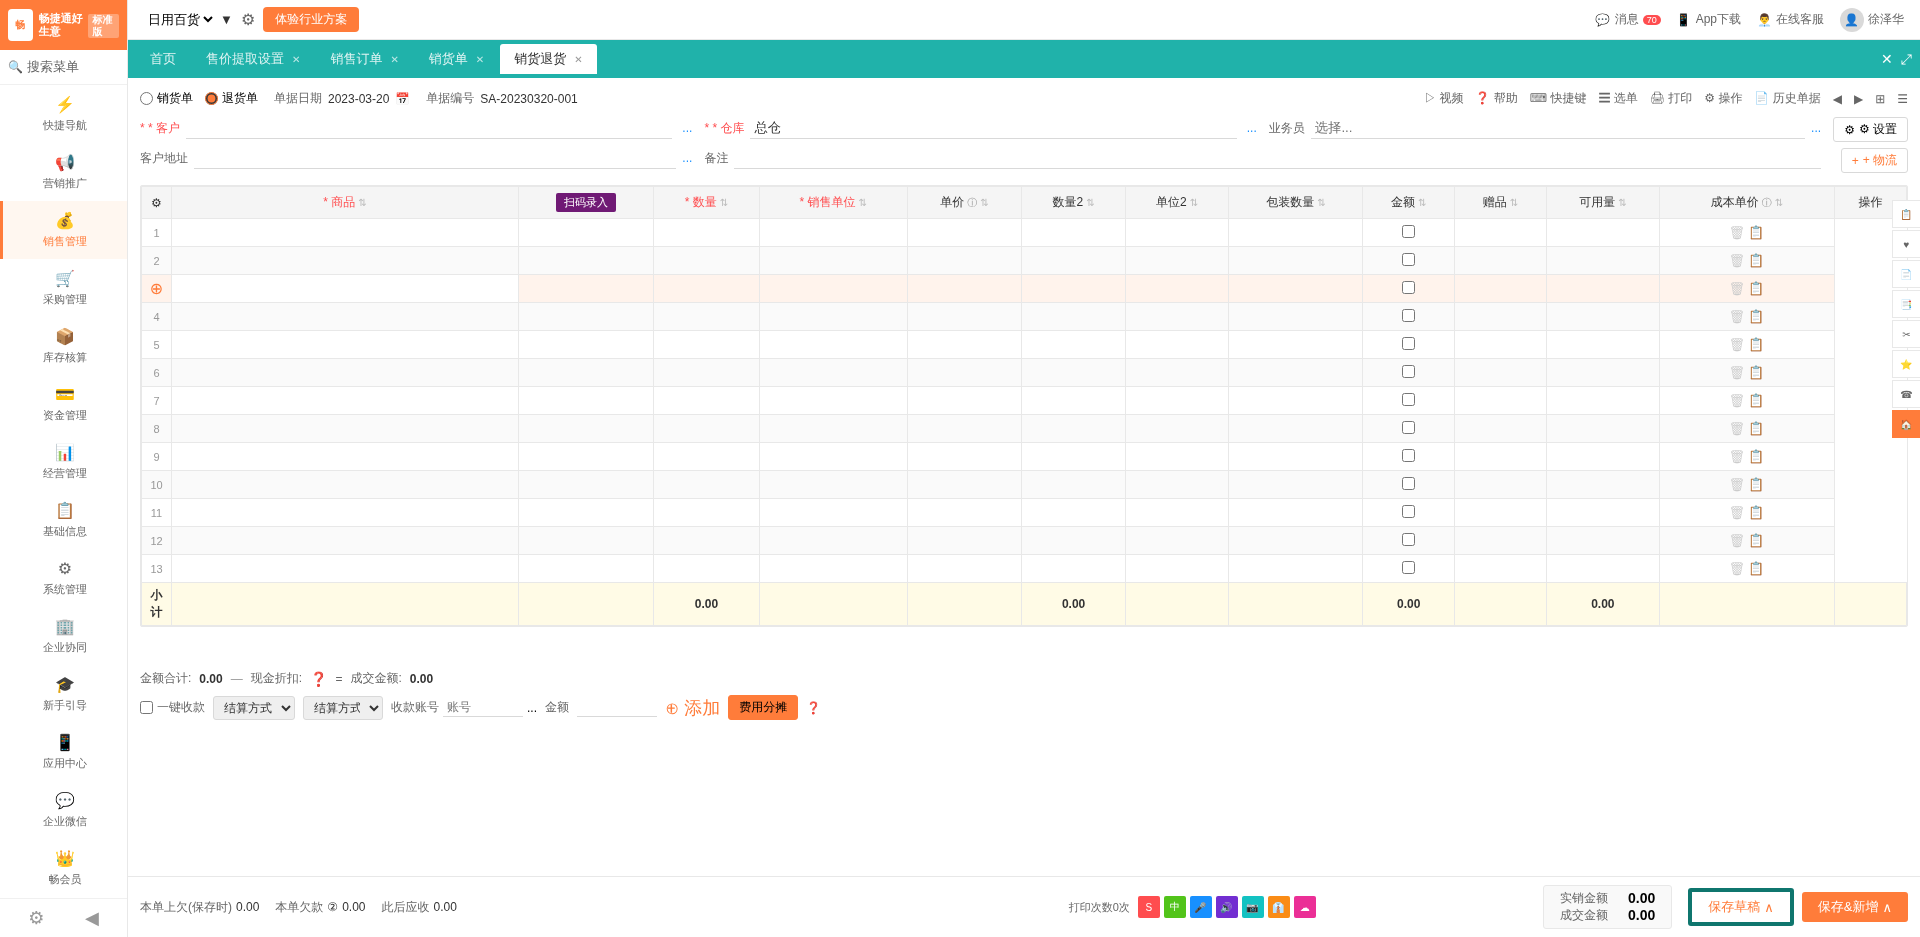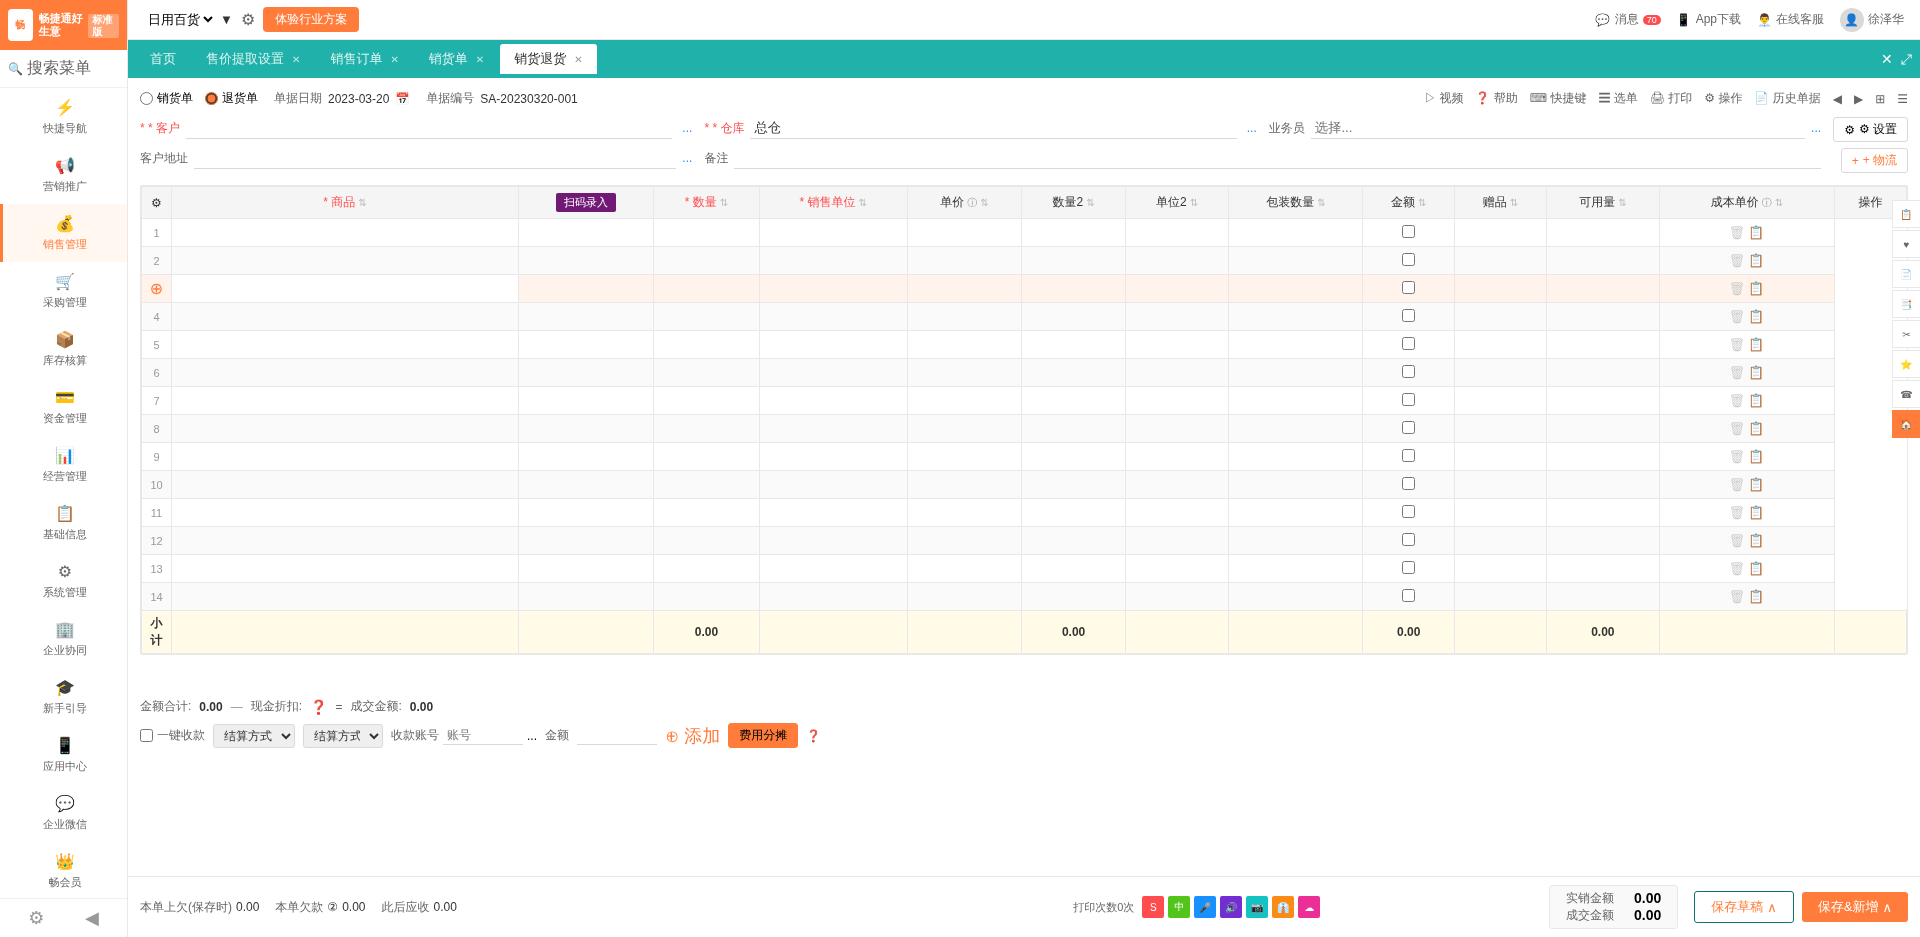--- a/index.html
+++ b/index.html
@@ -111,21 +111,21 @@
     .expense-btn.active { background: #ff7c3a; color: #000000; border-color: #ff7c3a; }
     .stat-item { display: flex; align-items: center; gap: 4px; }
     .stat-value { color: #333; }
 
     
     .footer { padding: 8px 12px; display: flex; align-items: center; background: #fff; border-top: 1px solid #e8e8e8; }
     .footer-stats { display: flex; gap: 16px; align-items: center; font-size: 12px; color: #666; flex: 1; }
     .footer-right { display: flex; gap: 8px; align-items: center; }
     .brand-icons { display: flex; gap: 4px; align-items: center; }
     .brand-icon { width: 22px; height: 22px; border-radius: 2px; display: flex; align-items: center; justify-content: center; font-size: 10px; }
-    .btn-save-draft { background: #fff; border: 1px solid #0f766e; color: #ff7c3a; padding: 6px 16px; border-radius: 3px; cursor: pointer; font-size: 13px; display: flex; align-items: center; gap: 4px; }
+    .btn-save-draft { background: #fff; border: 4px solid #0f766e; color: #ff7c3a; padding: 6px 16px; border-radius: 3px; cursor: pointer; font-size: 13px; display: flex; align-items: center; gap: 4px; }
     .btn-save-new { background: #ff7c3a; border: none; color: #fff; padding: 6px 16px; border-radius: 3px; cursor: pointer; font-size: 13px; display: flex; align-items: center; gap: 4px; }
     .right-panel-btn { width: 28px; height: 28px; background: #fff; border: 1px solid #e8e8e8; border-right: none; display: flex; align-items: center; justify-content: center; font-size: 12px; color: #666; cursor: pointer; }
     .right-panel-btn.orange { background: #ff7c3a; color: #fff; border-color: #ff7c3a; }
     .form-fields-and-actions { display: flex; align-items: flex-start; justify-content: space-between; }
     .form-fields-section { flex: 1; }
     .form-right-actions { display: flex; flex-direction: column; gap: 6px; align-items: flex-end; padding-left: 12px; }
   </style>
 </head>
 <body>
 
@@ -134,21 +134,21 @@
     <div class="logo-icon">
       <span>畅</span>
     </div>
     <div style="display:flex;flex-direction:row;line-height:1.2">
       <span style="font-size:11px">畅捷通好生意</span>
       <span style="font-size:10px;background:rgba(255,255,255,0.3);padding:0 4px;border-radius:2px;margin-top:2px">标准版</span>
     </div>
   </div>
   <div class="sidebar-search">
     <span>🔍</span>
-    <span style="font-size:16px">搜索菜单</span>
+    <span style="font-size:13px">搜索菜单</span>
   </div>
   <div class="sidebar-nav">
     <div class="sidebar-item">
       <span class="item-icon">⚡</span>
       <span>快捷导航</span>
     </div>
     <div class="sidebar-item">
       <span class="item-icon">📢</span>
       <span>营销推广</span>
     </div>
@@ -618,35 +618,20 @@
               <td></td>
               <td></td>
               <td></td>
               <td></td>
               <td></td>
               <td class="checkbox-cell"><input type="checkbox" class="small-checkbox" style=""></td>
               <td></td>
               <td></td>
               <td><span class="action-btn">🗑</span> <span class="action-btn">📋</span></td>
             </tr>
-            <tr>
-              <td class="row-num">14</td>
-              <td style="min-width: 120px;"></td>
-              <td></td>
-              <td></td>
-              <td></td>
-              <td></td>
-              <td></td>
-              <td></td>
-              <td></td>
-              <td class="checkbox-cell"><input type="checkbox" class="small-checkbox" style=""></td>
-              <td></td>
-              <td></td>
-              <td><span class="action-btn">🗑</span> <span class="action-btn">📋</span></td>
-            </tr>
             <tr class="summary-row">
               <td>小计</td>
               <td></td>
               <td></td>
               <td>0.00</td>
               <td></td>
               <td></td>
               <td>0.00</td>
               <td></td>
               <td></td>

